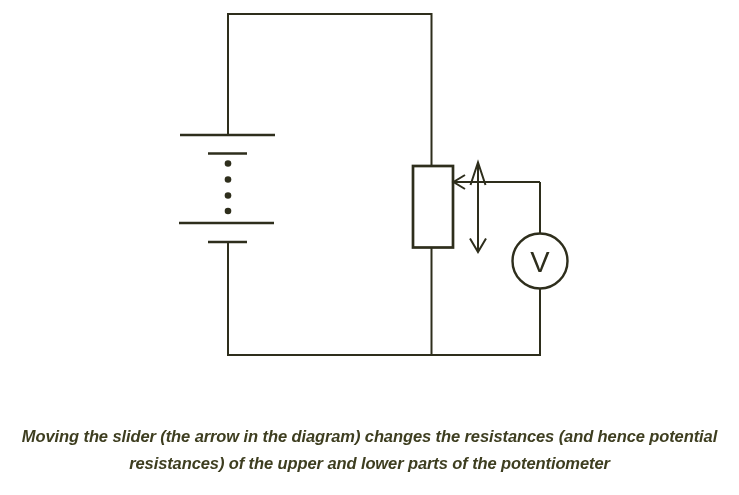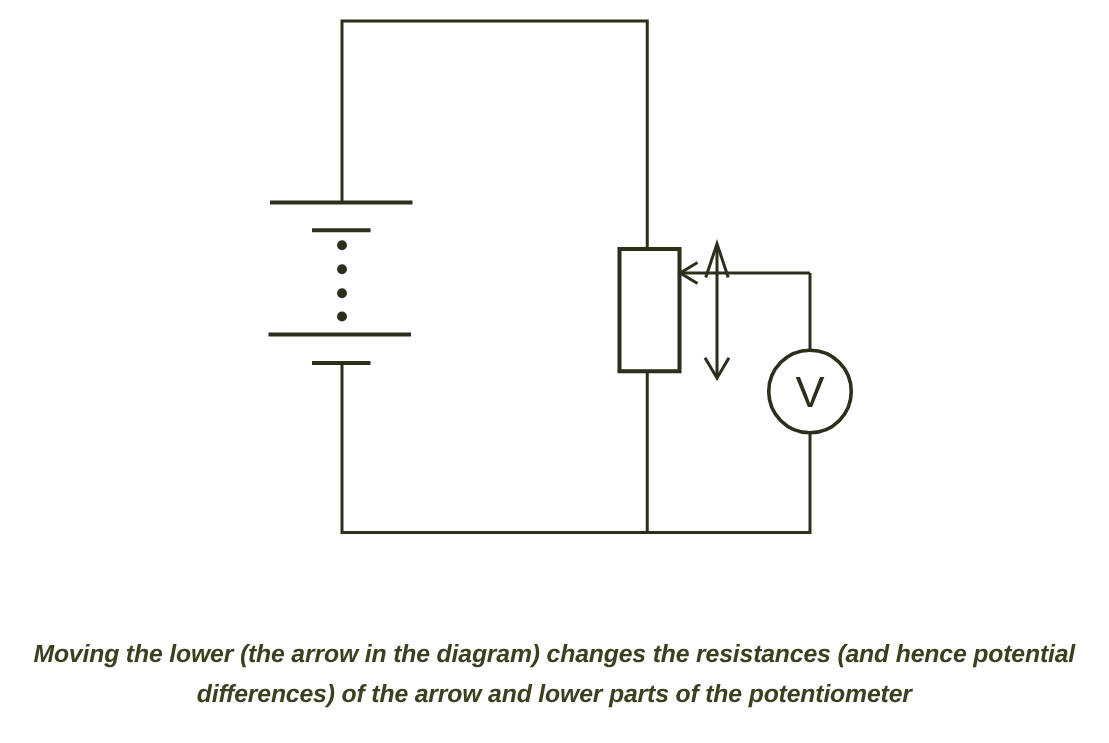--- a/index.html
+++ b/index.html
@@ -112,17 +112,17 @@
 
     <g>
       <circle class="comp" cx="540" cy="261" r="27.5" style="stroke-width:2.4"></circle>
       <text class="meter-label" x="540" y="271.5" text-anchor="middle">V</text>
     </g>
 
     <line class="wire" x1="540" y1="288.5" x2="540" y2="356"></line>
   </svg>
 
   <div class="caption">
-    <span class="caption-line">Moving the lower (the arrow in the diagram) changes the resistances (and hence potential</span>
-    <span class="caption-line">differences) of the arrow and lower parts of the potentiometer</span>
+    <span class="caption-line">Moving the slider (the arrow in the diagram) changes the resistances (and hence potential</span>
+    <span class="caption-line">resistances) of the upper and lower parts of the potentiometer</span>
   </div>
 
 </div>
 
 </body></html>

